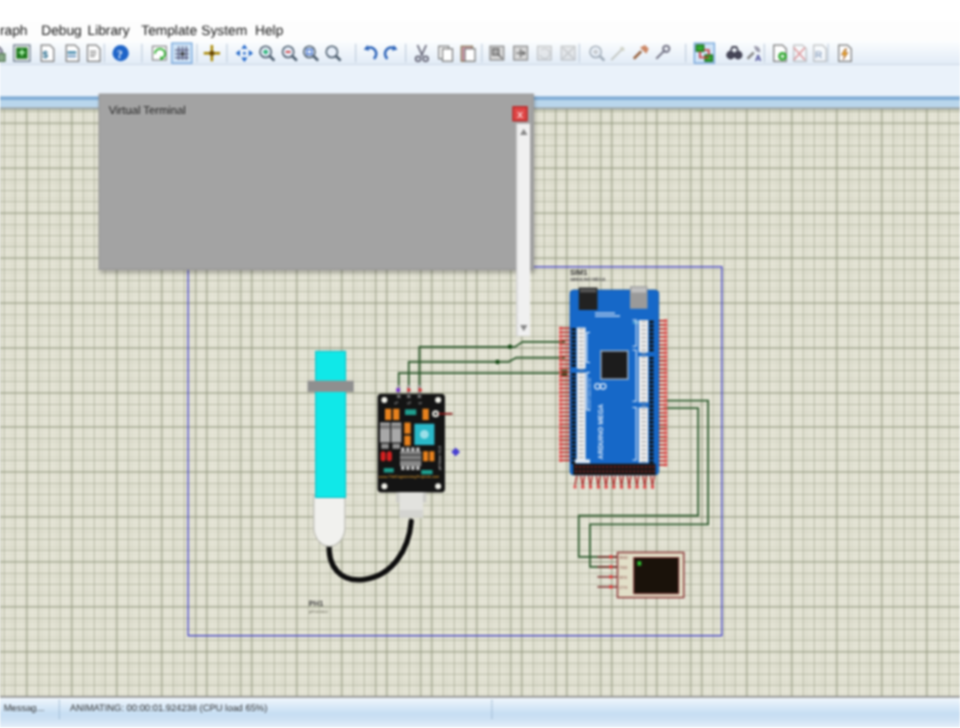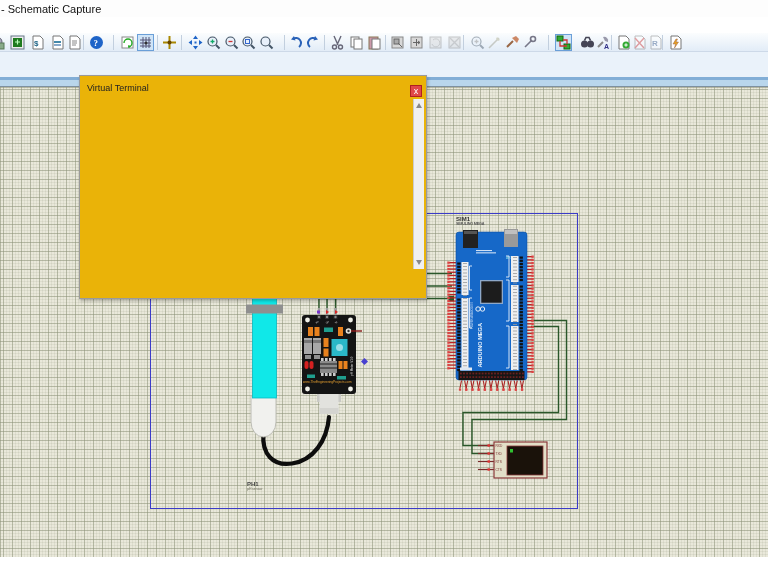--- a/index.html
+++ b/index.html
@@ -19,41 +19,46 @@
     repeating-linear-gradient(to right, rgba(140,146,120,.50) 0 1px, transparent 1px 9px),
     repeating-linear-gradient(to bottom, rgba(140,146,120,.50) 0 1px, transparent 1px 9px),
     repeating-linear-gradient(to right, rgba(140,146,120,.13) 0 1px, transparent 1px 3px),
     repeating-linear-gradient(to bottom, rgba(140,146,120,.13) 0 1px, transparent 1px 3px);
   background-position: 3px 2px; }
 #sheet { position:absolute; left:150px; top:213px; width:428px; height:296px; border:1px solid #3b3bc8; }
 #status { position:absolute; left:0; top:557px; width:768px; height:25px;
   background:linear-gradient(180deg,#f2f8fd 0px,#e0edf9 5px,#c6def3 13px,#cfe2f4 18px,#e8f2fb 25px);
   border-top:1.5px solid #6e6e6e; font-size:7.5px; color:#333; }
 .ssep { position:absolute; top:2px; width:1px; height:15px; border-left:1px dotted #8aa8c4; }
-#vt { position:absolute; left:79px; top:75px; width:348px; height:224px; background:#eab308;
+#vt { position:absolute; left:79px; top:75px; width:348px; height:141px; background:#a3a3a3;
   border:1px solid #9a9a9a; box-shadow:1px 2px 3px rgba(0,0,0,.25); }
 #vt .title { position:absolute; left:7px; top:7px; font-size:9px; color:#222; }
 #vt .close { position:absolute; right:4px; top:9px; width:12px; height:12px; background:#e04848;
   border:1px solid #b02020; color:#fff; font-size:9px; text-align:center; line-height:11px; }
 #vt .screen { position:absolute; left:2px; top:23px; width:333px; height:170px; background:#000;
   font-family:"Liberation Mono",monospace; font-weight:bold; font-size:10.5px; line-height:9.2px;
   color:#00c31c; padding:5px 0 0 1.5px; letter-spacing:0; white-space:pre; }
 #vt .sb { position:absolute; right:2px; top:23px; width:11px; height:170px; background:#f0f0f0; border-left:1px solid #ccc; }
 #vt .sb:before, #vt .sb:after { content:""; position:absolute; left:2px; width:0; height:0;
   border-left:3.5px solid transparent; border-right:3.5px solid transparent; }
 #vt .sb:before { top:4px; border-bottom:5px solid #888; }
 #vt .sb:after { bottom:4px; border-top:5px solid #888; }
 .lbl { position:absolute; font-size:6px; color:#333; }
 .lbl small { display:block; font-size:3.5px; color:#b04040; letter-spacing:-0.2px; }
 </style></head>
 <body>
 <div id="page">
-<div id="titlebar">
-      <span style="position:absolute;left:1px;top:3px">- Schematic Capture</span>
-    </div>
+<div id="menubar">
+ <span style="left:0px">raph</span>
+      <span style="left:33px">Debug</span>
+      <span style="left:70px">Library</span>
+ <span style="left:113px">Template</span>
+      <span style="left:161px">System</span>
+      <span style="left:204px">Help</span>
+</div>
 <div id="toolbar">
       <div class="ic" style="left:-10px"><svg width="15" height="15" viewBox="0 0 15 15">
           <circle cx="7" cy="7" r="5" fill="#aab" stroke="#667"></circle>
           <rect x="8" y="8" width="6" height="6" fill="#8a8" stroke="#575"></rect>
         </svg></div>
       <div class="ic" style="left:10px;"><svg width="15" height="15" viewBox="0 0 15 15">
           <rect x="1" y="1" width="13" height="13" fill="#eee" stroke="#678"></rect>
           <rect x="3" y="3" width="9" height="9" fill="#1e7a1e"></rect>
           <path d="M5 7 h5 M7.5 4.5 v5" stroke="#bfb" stroke-width="1.2"></path>
         </svg></div>
@@ -707,12 +712,18 @@
 <div class="lbl" style="left:456px;top:216px;font-weight:bold;color:#333">SIM1<small style="color:#555;font-size:3.8px">SIMULINO MEGA</small></div>
 <div class="lbl" style="left:247px;top:481px;font-weight:bold;color:#444">PH1<small style="color:#8a8a7a">pH sensor</small></div>
 <svg style="position:absolute;left:361px;top:358px" width="7" height="7" viewBox="0 0 10 10">
       <path d="M5 0 L10 5 L5 10 L0 5 z" fill="#4840d0"></path>
     </svg>
 <div id="vt">
  <div class="title">Virtual Terminal</div>
  <div class="close">x</div>
  <div class="sb"></div>
 </div>
+<div id="status">
+      <span style="position:absolute;left:3px;top:4px">Messag...</span>
+      <div class="ssep" style="left:47px"></div>
+      <span style="position:absolute;left:56px;top:4px">ANIMATING: 00:00:01.924238 (CPU load 65%)</span>
+      <div class="ssep" style="left:393px"></div>
+    </div>
 </div>
 </body></html>

